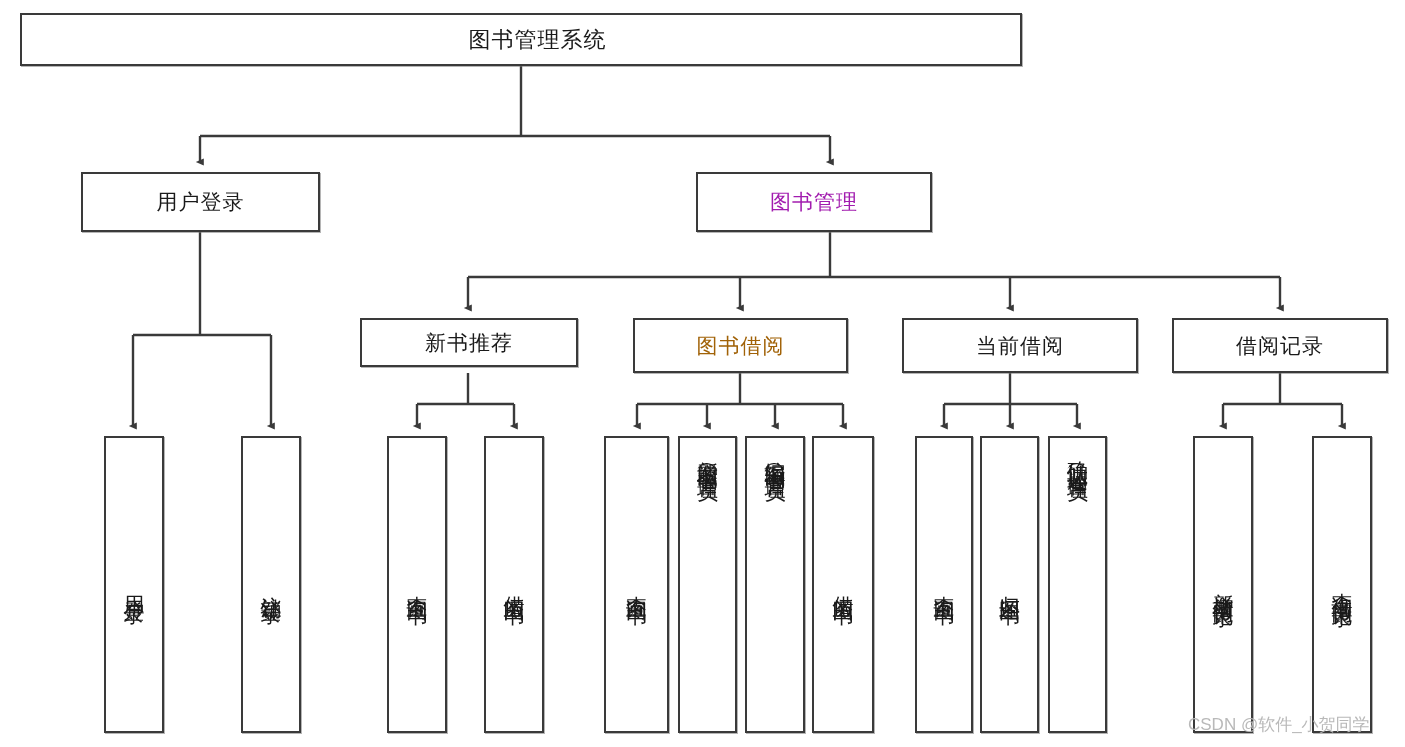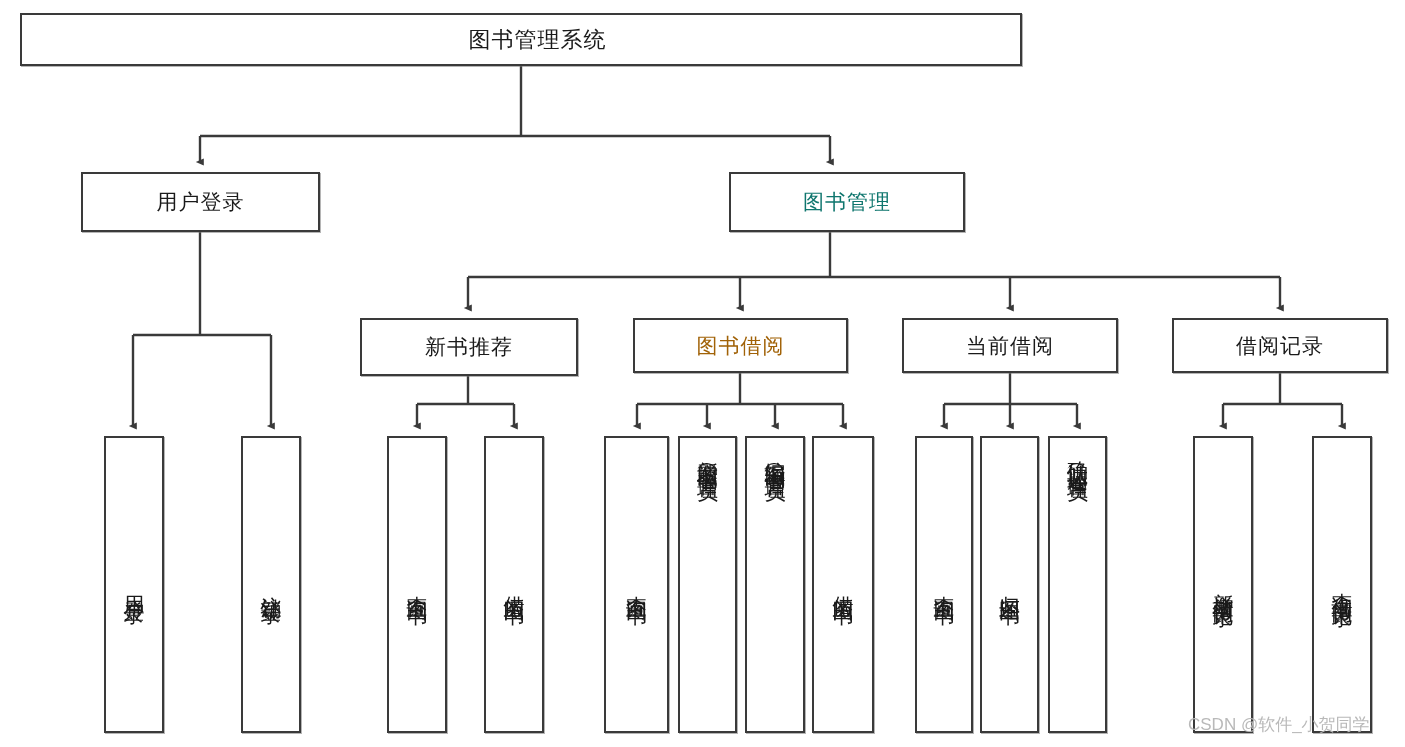--- a/index.html
+++ b/index.html
@@ -129,25 +129,25 @@
       <path d="M1280,373 L1280,404"></path>
       <path d="M1223,404 L1342,404"></path>
       <path d="M1223,404 L1223,426" marker-end="url(#arrowhead)"></path>
       <path d="M1342,404 L1342,426" marker-end="url(#arrowhead)"></path>
     </g>
   </svg>
 
   <div class="node node-h node-root" style="left: 20px; top: 13px; width: 1002px; height: 53px; border-color: rgb(58, 58, 58); color: rgb(26, 26, 26);">图书管理系统</div>
 
   <div class="node node-h" style="left: 81px; top: 172px; width: 239px; height: 60px; border-color: rgb(58, 58, 58); color: rgb(26, 26, 26);">用户登录</div>
-  <div class="node node-h" style="left: 729px; top: 172px; width: 236px; height: 60px; border-color: rgb(58, 58, 58); color: #0f766e;">图书管理</div>
+  <div class="node node-h" style="left: 696px; top: 172px; width: 236px; height: 60px; border-color: rgb(58, 58, 58); color: #a21caf;">图书管理</div>
 
-  <div class="node node-h" style="left: 360px; top: 318px; width: 218px; height: 58px; border-color: rgb(58, 58, 58); color: rgb(26, 26, 26);">新书推荐</div>
+  <div class="node node-h" style="left: 360px; top: 318px; width: 218px; height: 49px; border-color: rgb(58, 58, 58); color: rgb(26, 26, 26);">新书推荐</div>
   <div class="node node-h" style="left: 633px; top: 318px; width: 215px; height: 55px; border-color: rgb(58, 58, 58); color: #a16207;">图书借阅</div>
-  <div class="node node-h" style="left: 902px; top: 318px; width: 216px; height: 55px; border-color: rgb(58, 58, 58); color: rgb(26, 26, 26);">当前借阅</div>
+  <div class="node node-h" style="left: 902px; top: 318px; width: 236px; height: 55px; border-color: rgb(58, 58, 58); color: rgb(26, 26, 26);">当前借阅</div>
   <div class="node node-h" style="left: 1172px; top: 318px; width: 216px; height: 55px; border-color: rgb(58, 58, 58); color: rgb(26, 26, 26);">借阅记录</div>
 
   <div class="node node-v v-center" style="left: 104px; top: 436px; width: 60px; height: 297px; border-color: rgb(58, 58, 58); color: rgb(26, 26, 26);">用户登录</div>
   <div class="node node-v v-center" style="left: 241px; top: 436px; width: 60px; height: 297px; border-color: rgb(58, 58, 58); color: rgb(26, 26, 26);">注销登录</div>
   <div class="node node-v v-center" style="left: 387px; top: 436px; width: 60px; height: 297px; border-color: rgb(58, 58, 58); color: rgb(26, 26, 26);">查询图书</div>
   <div class="node node-v v-center" style="left: 484px; top: 436px; width: 60px; height: 297px; border-color: rgb(58, 58, 58); color: rgb(26, 26, 26);">借阅图书</div>
   <div class="node node-v v-center" style="left: 604px; top: 436px; width: 65px; height: 297px; border-color: rgb(58, 58, 58); color: rgb(26, 26, 26);">查询图书</div>
   <div class="node node-v" style="left: 678px; top: 436px; width: 59px; height: 297px; border-color: rgb(58, 58, 58); color: rgb(26, 26, 26);">新增图书（管理员）</div>
   <div class="node node-v" style="left: 745px; top: 436px; width: 60px; height: 297px; border-color: rgb(58, 58, 58); color: rgb(26, 26, 26);">编辑图书（管理员）</div>
   <div class="node node-v v-center" style="left: 812px; top: 436px; width: 62px; height: 297px; border-color: rgb(58, 58, 58); color: rgb(26, 26, 26);">借阅图书</div>

